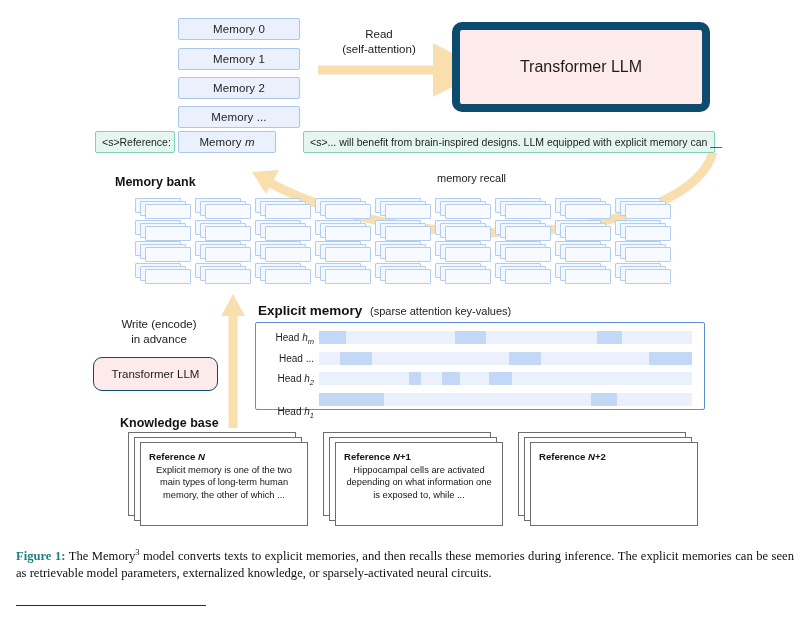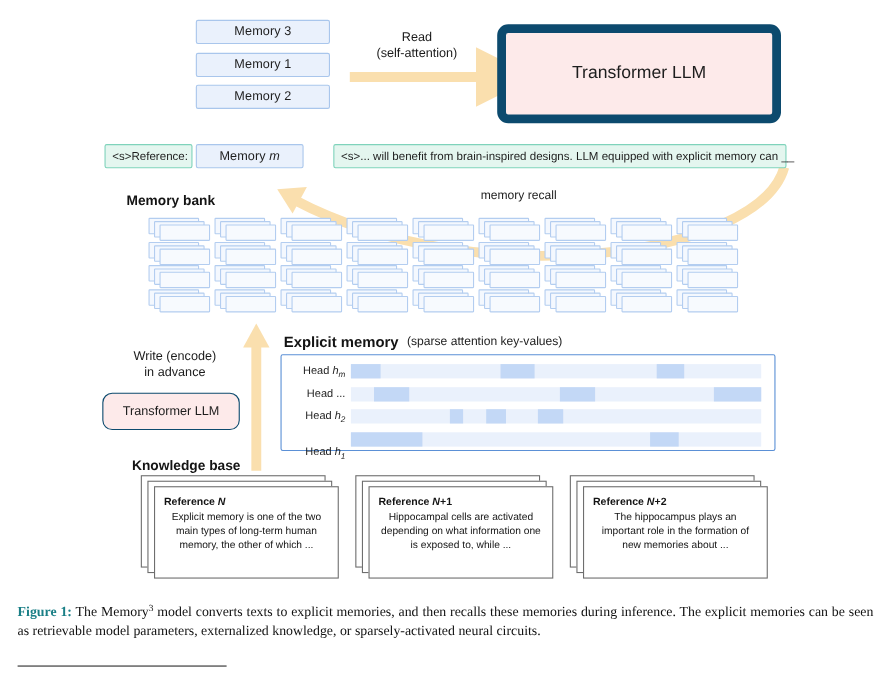--- a/index.html
+++ b/index.html
@@ -189,23 +189,24 @@
       <line x1="233" y1="428" x2="233" y2="310" stroke="#fadfae" stroke-width="9"></line>
       <path d="M233,294 L245,316 L221,316 z" fill="#fadfae"></path>
     </g>
 
     <g>
       <path d="M713,152 C690,235 430,268 268,182" stroke="#fadfae" stroke-width="9" fill="none" stroke-linecap="butt"></path>
       <path d="M252,172 L279,170 L266,194 z" fill="#fadfae"></path>
     </g>
   </svg>
 
-  <div class="abs mem-box" style="left:178px; top:18px; width:122px; height:22px;">Memory 3</div>
+  <div class="abs mem-box" style="left:178px; top:18px; width:122px; height:22px;">Memory 0</div>
   <div class="abs mem-box" style="left:178px; top:48px; width:122px; height:22px;">Memory 1</div>
   <div class="abs mem-box" style="left:178px; top:77px; width:122px; height:22px;">Memory 2</div>
+  <div class="abs mem-box" style="left:178px; top:106px; width:122px; height:22px;">Memory ...</div>
   <div class="abs mem-box" style="left:178px; top:131px; width:98px; height:22px;">
     <span>Memory&nbsp;<i>m</i></span>
   </div>
 
   <div class="abs green-tag" style="left:95px; top:131px; width:80px; height:22px;">&lt;s&gt;Reference:</div>
 
   <div class="abs label" style="left:318px; top:27px; width:122px;">Read
 (self-attention)</div>
 
   <div class="abs green-tag" style="left:303px; top:131px; width:412px; height:22px;">&lt;s&gt;... will benefit from brain-inspired designs. LLM equipped with explicit memory can __</div>
@@ -450,21 +451,20 @@
       <div class="ref-text">Hippocampal cells are activated depending on what information one is exposed to, while ...</div>
     </div>
   </div>
 
   <div class="ref-stack" style="left:518px; top:432px;">
     <div class="sheet s3"></div>
     <div class="sheet s2"></div>
     <div class="sheet s1"></div>
     <div class="ref-body">
       <div class="ref-title">Reference&nbsp;<i>N</i>+2</div>
-      <div class="ref-text">The hippocampus plays an important role in the formation of new memories about ...</div>
     </div>
   </div>
 
   <div class="caption">
     <b class="figno">Figure 1:</b><span> The Memory</span><sup>3</sup><span> model converts texts to explicit memories, and then recalls these memories during inference. The explicit memories can be seen as retrievable model parameters, externalized knowledge, or sparsely-activated neural circuits.</span>
   </div>
 
   <div class="footrule"></div>
 
 </div>

